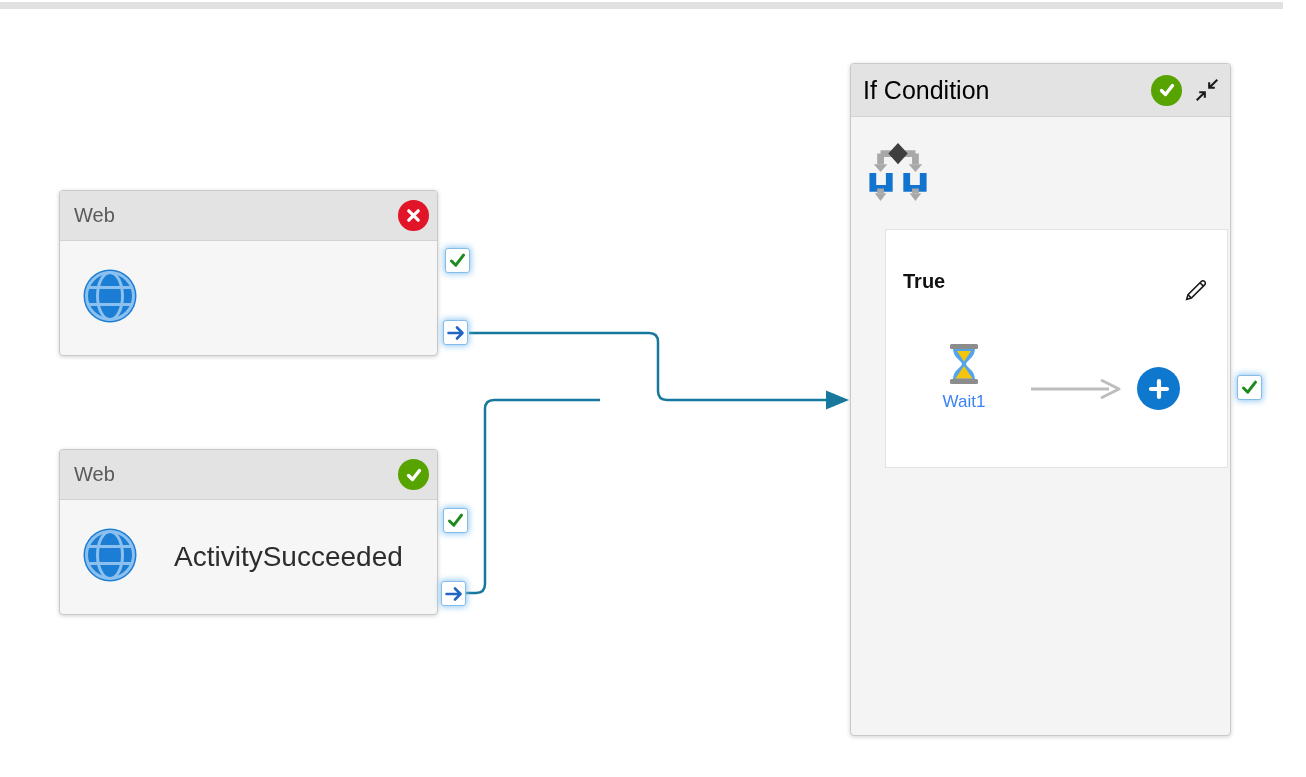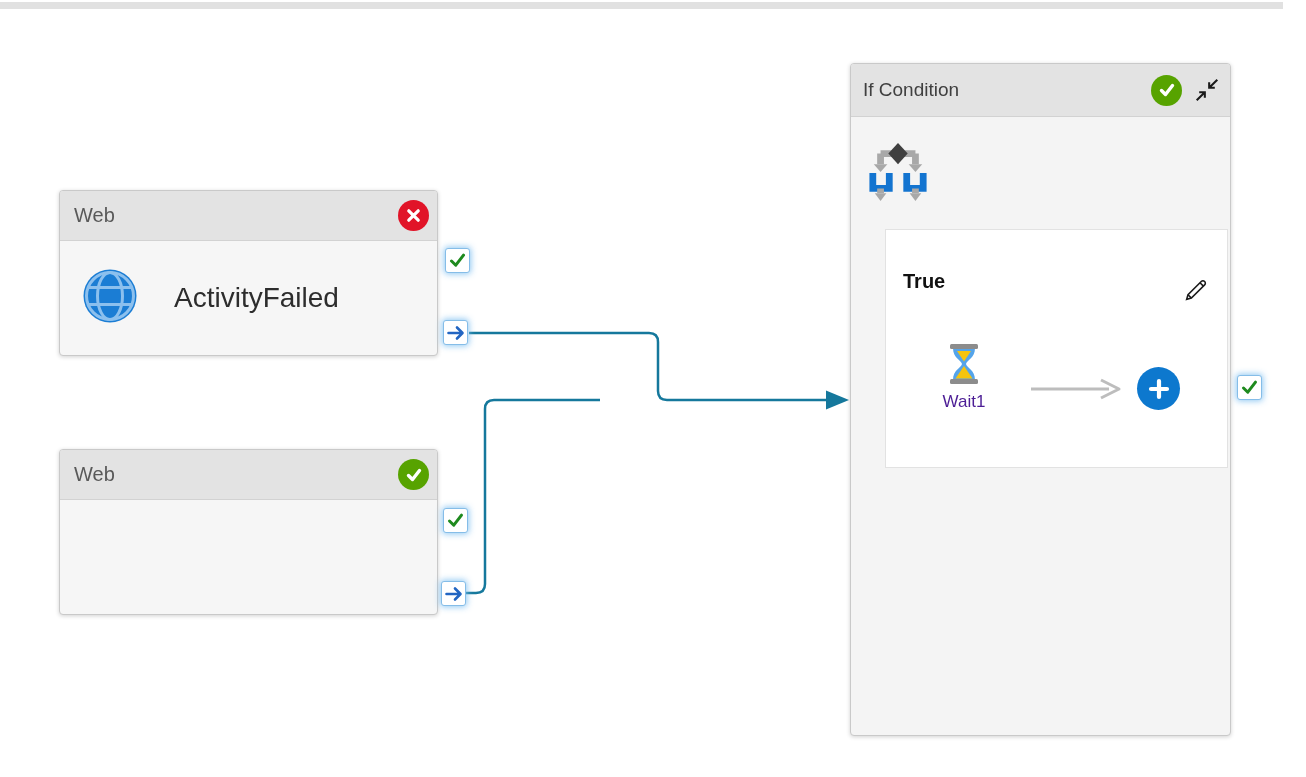--- a/index.html
+++ b/index.html
@@ -22,38 +22,38 @@
   .act-name { font-size:28px; color:#2d2d2d; margin-left:36px; white-space:nowrap; }
   #web1 { left:59px; top:190px; }
   #web2 { left:59px; top:449px; }
 
   
   .port { position:absolute; width:25px; height:25px; background:#ffffff; border:1px solid #85bde8; border-radius:3px; box-shadow:0 0 6px 1px rgba(125,190,240,.85); display:flex; align-items:center; justify-content:center; }
 
   
   .ifpanel { position:absolute; left:850px; top:63px; width:381px; height:673px; background:#f4f4f4; border:1px solid #c9c9c9; border-radius:4px; box-shadow:0 1px 4px rgba(0,0,0,.18); }
   .if-header { height:53px; background:#e3e3e3; border-bottom:1px solid #d2d2d2; border-radius:3px 3px 0 0; display:flex; align-items:center; padding:0 10px 0 12px; }
-  .if-type { flex:1; font-size:19px; color:#404040; }
+  .if-type { flex:1; font-size:25px; color:#000000; }
   .if-header .badge { margin-right:12px; }
   .collapse-btn { width:26px; height:26px; display:flex; align-items:center; justify-content:center; cursor:pointer; }
   .if-title-row { height:112px; display:flex; align-items:center; padding-left:16px; }
   .if-name { font-size:25px; color:#2d2d2d; margin-left:26px; }
 
   .branch { position:absolute; left:34px; width:343px; height:239px; background:#ffffff; border:1px solid #e2e2e2; }
   .branch.true  { top:165px; }
   .branch.false { top:408px; }
   .branch-label { position:absolute; font-size:20px; font-weight:bold; color:#111111; left:17px; }
   .branch.true  .branch-label { top:40px; }
   .branch.false .branch-label { top:60px; }
   .edit-btn { position:absolute; right:16px; width:30px; height:32px; cursor:pointer; }
   .branch.true  .edit-btn { top:44px; }
   .branch.false .edit-btn { top:63px; }
 
   .wait-node { position:absolute; left:48px; top:112px; width:60px; text-align:center; cursor:pointer; }
-  .wait-label { display:block; font-size:17px; color:#4c1d95; margin-top:2px; }
+  .wait-label { display:block; font-size:17px; color:#3b82f6; margin-top:2px; }
   .flow-arrow { position:absolute; left:143px; top:147px; }
   .plus-btn { position:absolute; width:43px; height:43px; border-radius:50%; background:#0d78ce; border:none; display:flex; align-items:center; justify-content:center; cursor:pointer; }
   .branch.true  .plus-btn { left:251px; top:137px; }
   .branch.false .plus-btn { left:30px;  top:136px; }
 
   
   #p1-check { left:445px; top:248px; }
   #p1-arrow { left:443px; top:320px; }
   #p2-check { left:443px; top:508px; }
   #p2-arrow { left:441px; top:581px; }
@@ -83,32 +83,42 @@
     </div>
     <div class="act-body">
       <span>
         <svg width="56" height="56" viewBox="0 0 56 56">
           <circle cx="28" cy="28" r="26.5" fill="#1b7dd4"></circle>
           <circle cx="28" cy="28" r="23.5" fill="none" stroke="#8cc0ee" stroke-width="3"></circle>
           <ellipse cx="28" cy="28" rx="12.5" ry="23.5" fill="none" stroke="#8cc0ee" stroke-width="3"></ellipse>
           <path d="M6 19.5 H50 M6 36.5 H50" fill="none" stroke="#8cc0ee" stroke-width="3"></path>
         </svg>
       </span>
-      <span class="act-name">ActivityFailed</span>
     </div>
   </div>
 
   <div class="activity" id="web2">
     <div class="act-header">
       <span class="act-type">Web</span>
       <span class="badge green">
         <svg width="18" height="18" viewBox="0 0 18 18">
             <path d="M3.5 9.5 L7.5 13.5 L14.5 4.5" fill="none" stroke="#ffffff" stroke-width="3.4" stroke-linecap="round" stroke-linejoin="round"></path>
           </svg>
       </span>
+    </div>
+    <div class="act-body">
+      <span>
+        <svg width="56" height="56" viewBox="0 0 56 56">
+          <circle cx="28" cy="28" r="26.5" fill="#1b7dd4"></circle>
+          <circle cx="28" cy="28" r="23.5" fill="none" stroke="#8cc0ee" stroke-width="3"></circle>
+          <ellipse cx="28" cy="28" rx="12.5" ry="23.5" fill="none" stroke="#8cc0ee" stroke-width="3"></ellipse>
+          <path d="M6 19.5 H50 M6 36.5 H50" fill="none" stroke="#8cc0ee" stroke-width="3"></path>
+        </svg>
+      </span>
+      <span class="act-name">ActivitySucceeded</span>
     </div>
   </div>
 
   <div class="port" id="p1-check">
     <svg width="17" height="17" viewBox="0 0 17 17">
         <path d="M2.5 9 L6.8 13.2 L14.5 3.2" fill="none" stroke="#1e8a1e" stroke-width="3" stroke-linecap="round" stroke-linejoin="round"></path>
       </svg>
   </div>
   <div class="port" id="p1-arrow">
     <svg width="18" height="18" viewBox="0 0 18 18">

